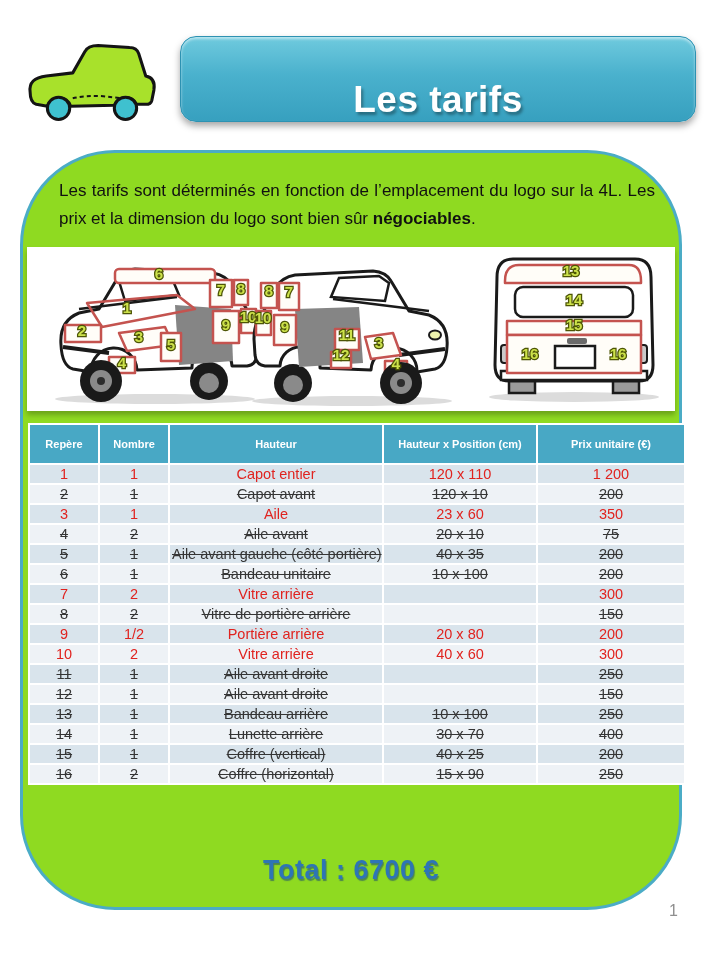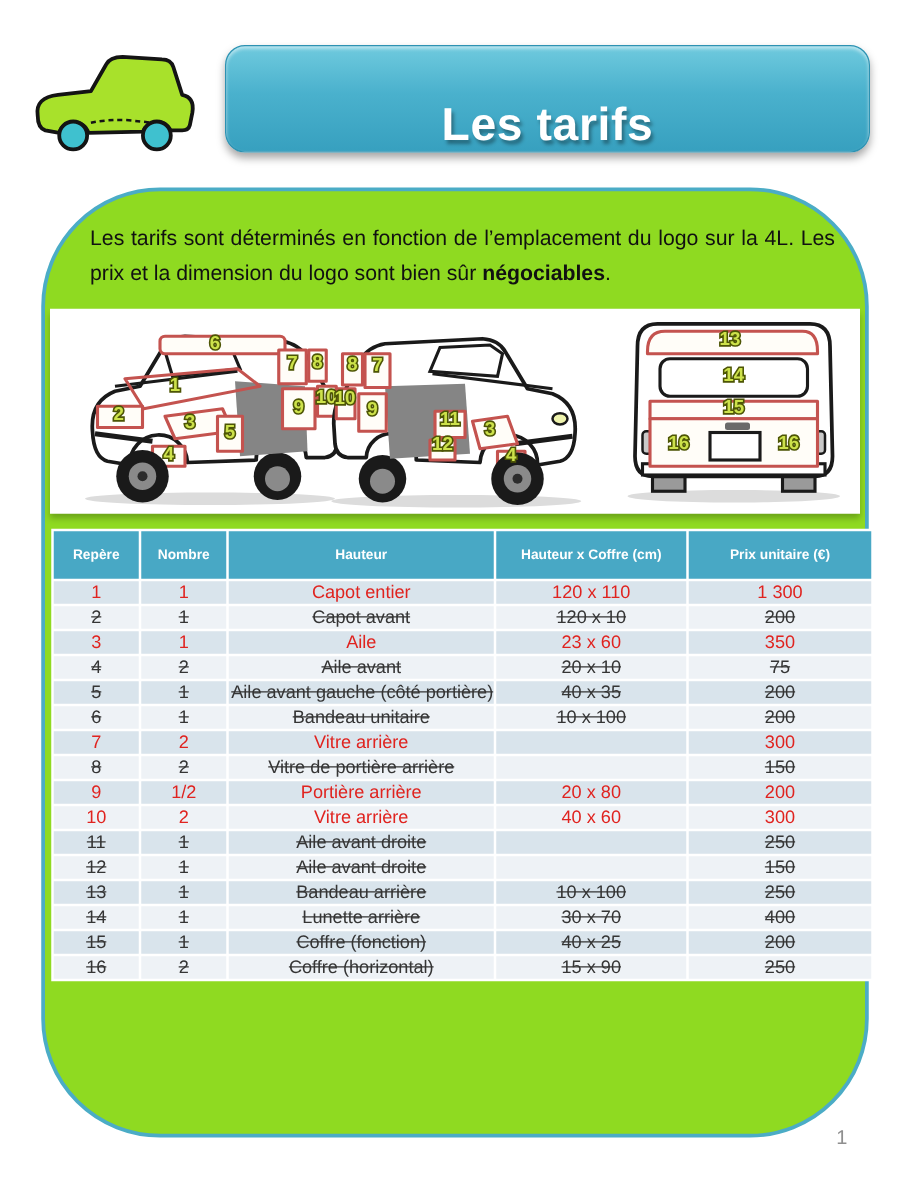--- a/index.html
+++ b/index.html
@@ -14,21 +14,21 @@
     background:linear-gradient(180deg,#6fcade 0%,#4ab1cd 45%,#37a0bf 100%);
     border:1px solid #2d92b2;
     box-shadow:0 4px 7px rgba(0,0,0,.35), inset 0 2px 3px rgba(255,255,255,.55);
     display:flex;align-items:flex-end;justify-content:center;
   }
   .banner .title{
     color:#ffffff;font-size:37px;font-weight:bold;letter-spacing:.5px;
     text-shadow:2px 3px 3px rgba(0,0,0,.35);
   }
   .green-box{
-    position:absolute;left:33px;top:150px;width:662px;height:760px;
+    position:absolute;left:20px;top:150px;width:662px;height:760px;
     background:#8fda21;border:3px solid #4bacc6;border-radius:95px;
     box-sizing:border-box;
   }
   .intro{
     position:absolute;left:36px;top:24px;width:596px;margin:0;
     font-size:17px;line-height:28px;color:#111;text-align:justify;
   }
   .diagram{
     position:absolute;left:4px;top:94px;width:648px;height:164px;background:#ffffff;
     box-shadow:0 4px 5px rgba(0,0,0,.25);
@@ -194,31 +194,31 @@
         <col style="width:68px">
         <col style="width:212px">
         <col style="width:152px">
         <col style="width:146px">
     </colgroup>
     <thead>
       <tr>
         <th>Repère</th>
         <th>Nombre</th>
         <th>Hauteur</th>
-        <th>Hauteur x Coffre (cm)</th>
+        <th>Hauteur x Position (cm)</th>
         <th>Prix unitaire (€)</th>
       </tr>
     </thead>
     <tbody id="rows">
         <tr class="band-dark active">
           <td>1</td>
           <td>1</td>
           <td>Capot entier</td>
           <td>120 x 110</td>
-          <td>1 300</td>
+          <td>1 200</td>
         </tr>
         <tr class="band-light struck">
           <td>2</td>
           <td>1</td>
           <td>Capot avant</td>
           <td>120 x 10</td>
           <td>200</td>
         </tr>
         <tr class="band-dark active">
           <td>3</td>
@@ -300,29 +300,30 @@
         <tr class="band-light struck">
           <td>14</td>
           <td>1</td>
           <td>Lunette arrière</td>
           <td>30 x 70</td>
           <td>400</td>
         </tr>
         <tr class="band-dark struck">
           <td>15</td>
           <td>1</td>
-          <td>Coffre (fonction)</td>
+          <td>Coffre (vertical)</td>
           <td>40 x 25</td>
           <td>200</td>
         </tr>
         <tr class="band-light struck">
           <td>16</td>
           <td>2</td>
           <td>Coffre (horizontal)</td>
           <td>15 x 90</td>
           <td>250</td>
         </tr>
       </tbody>
   </table>
 
+  <div class="total">Total : 6700 €</div>
 </div>
 
 <div class="page-number">1</div>
 
 </body></html>

